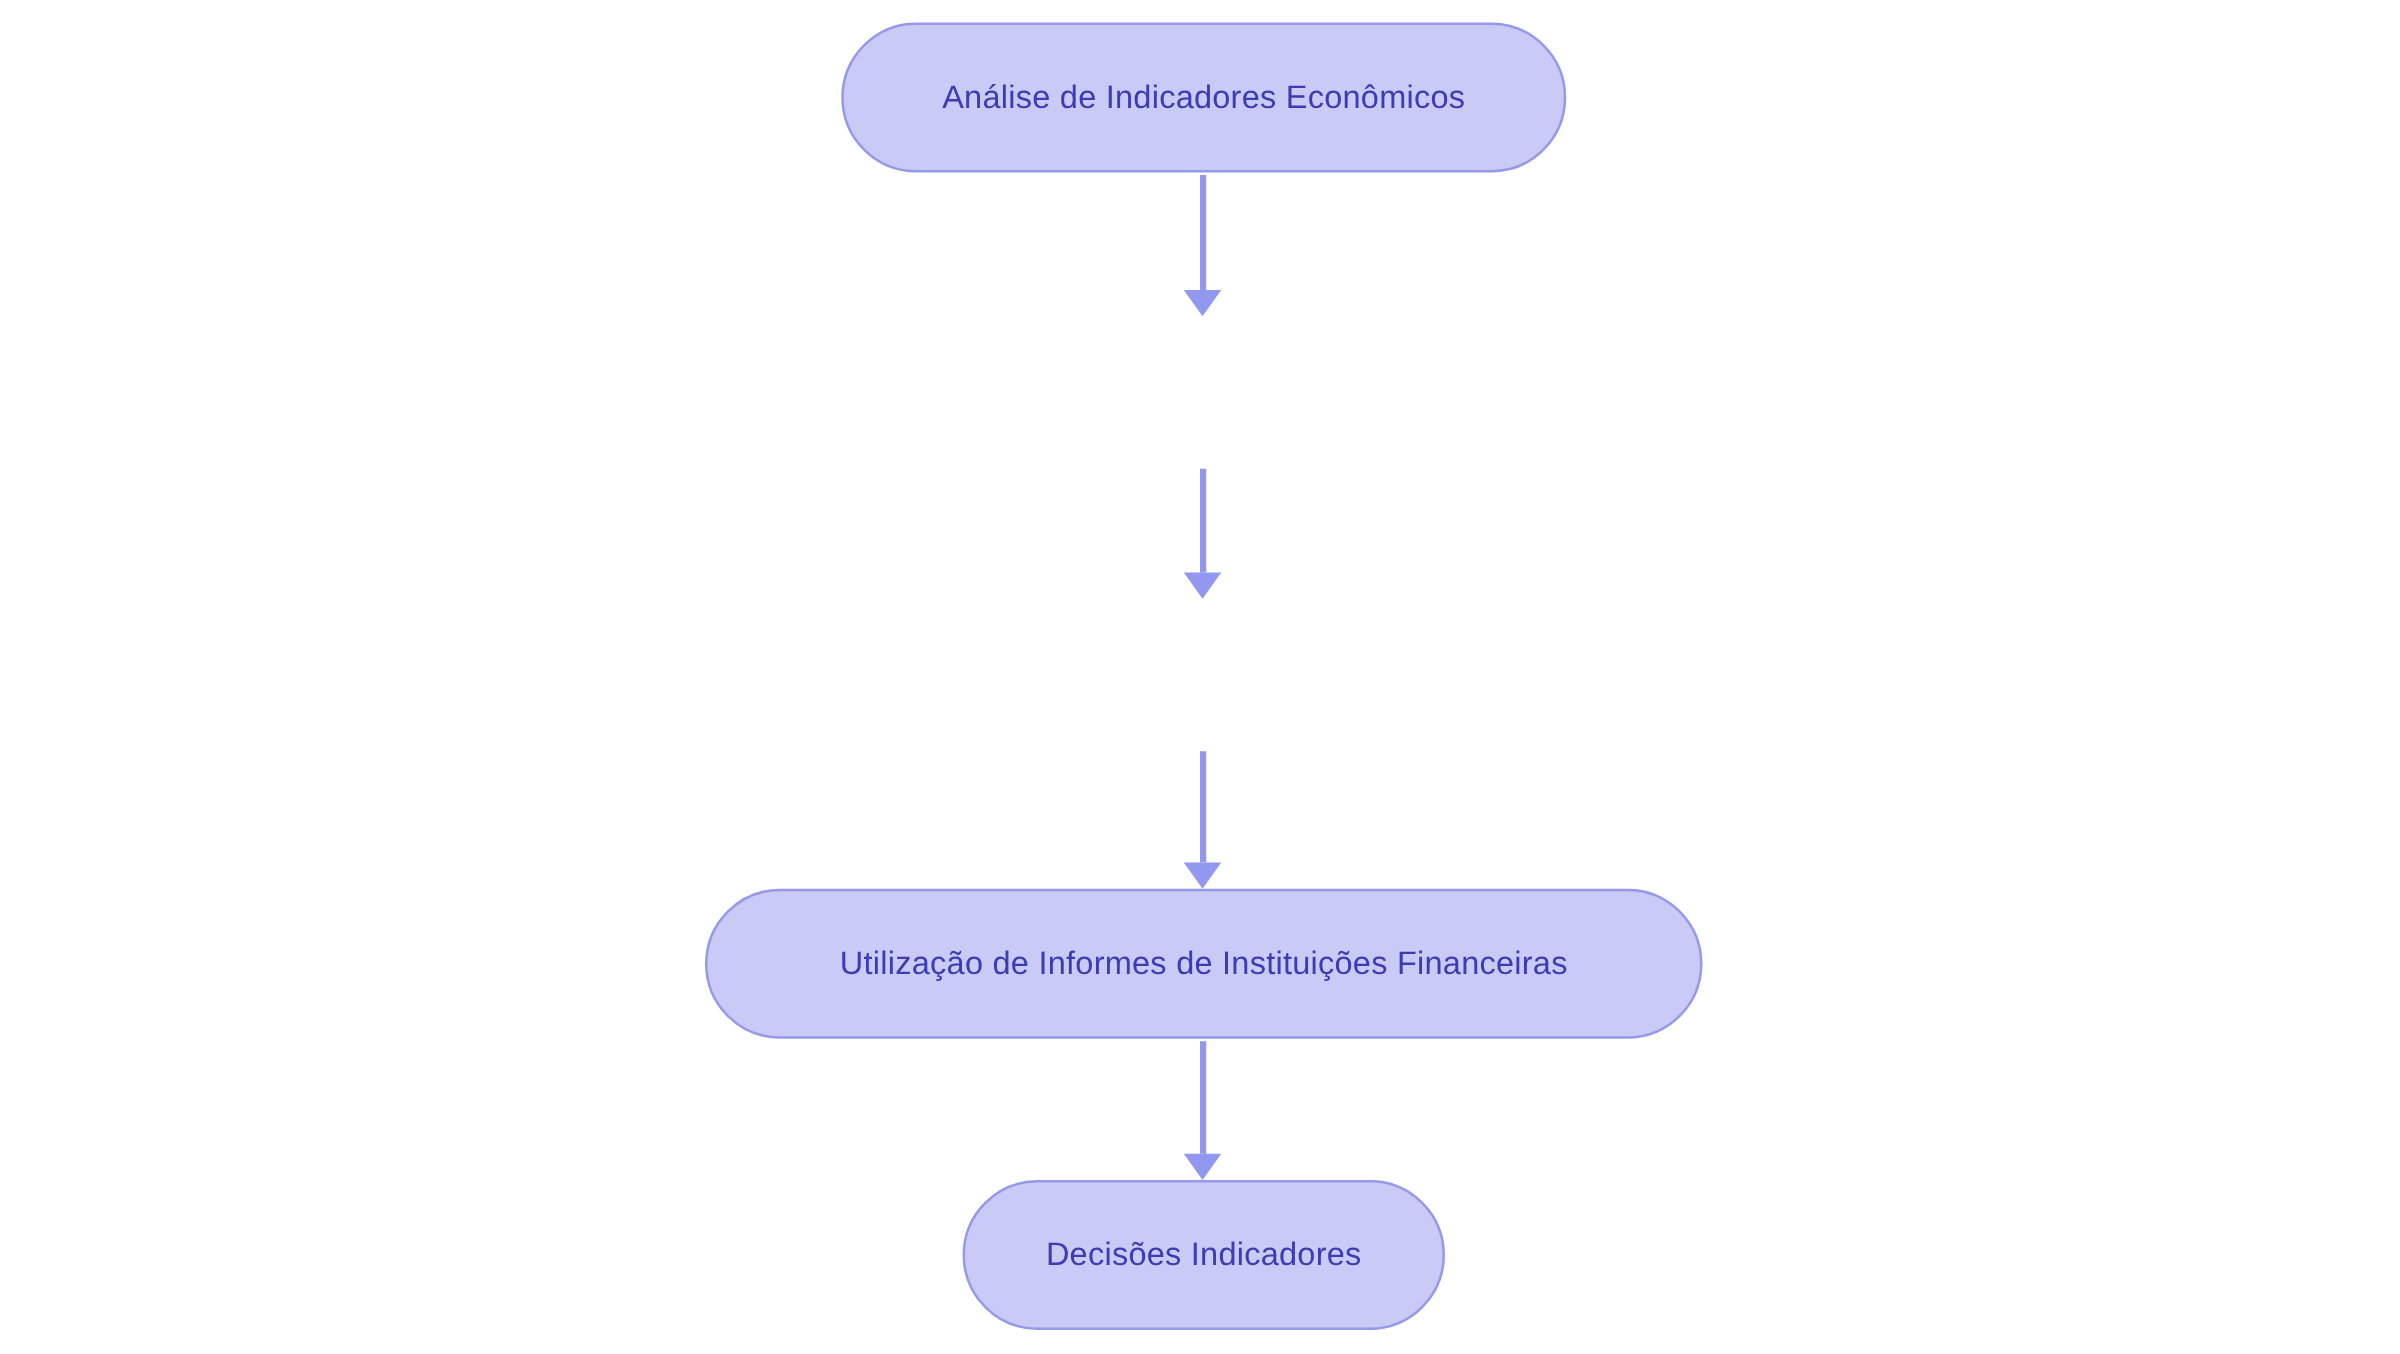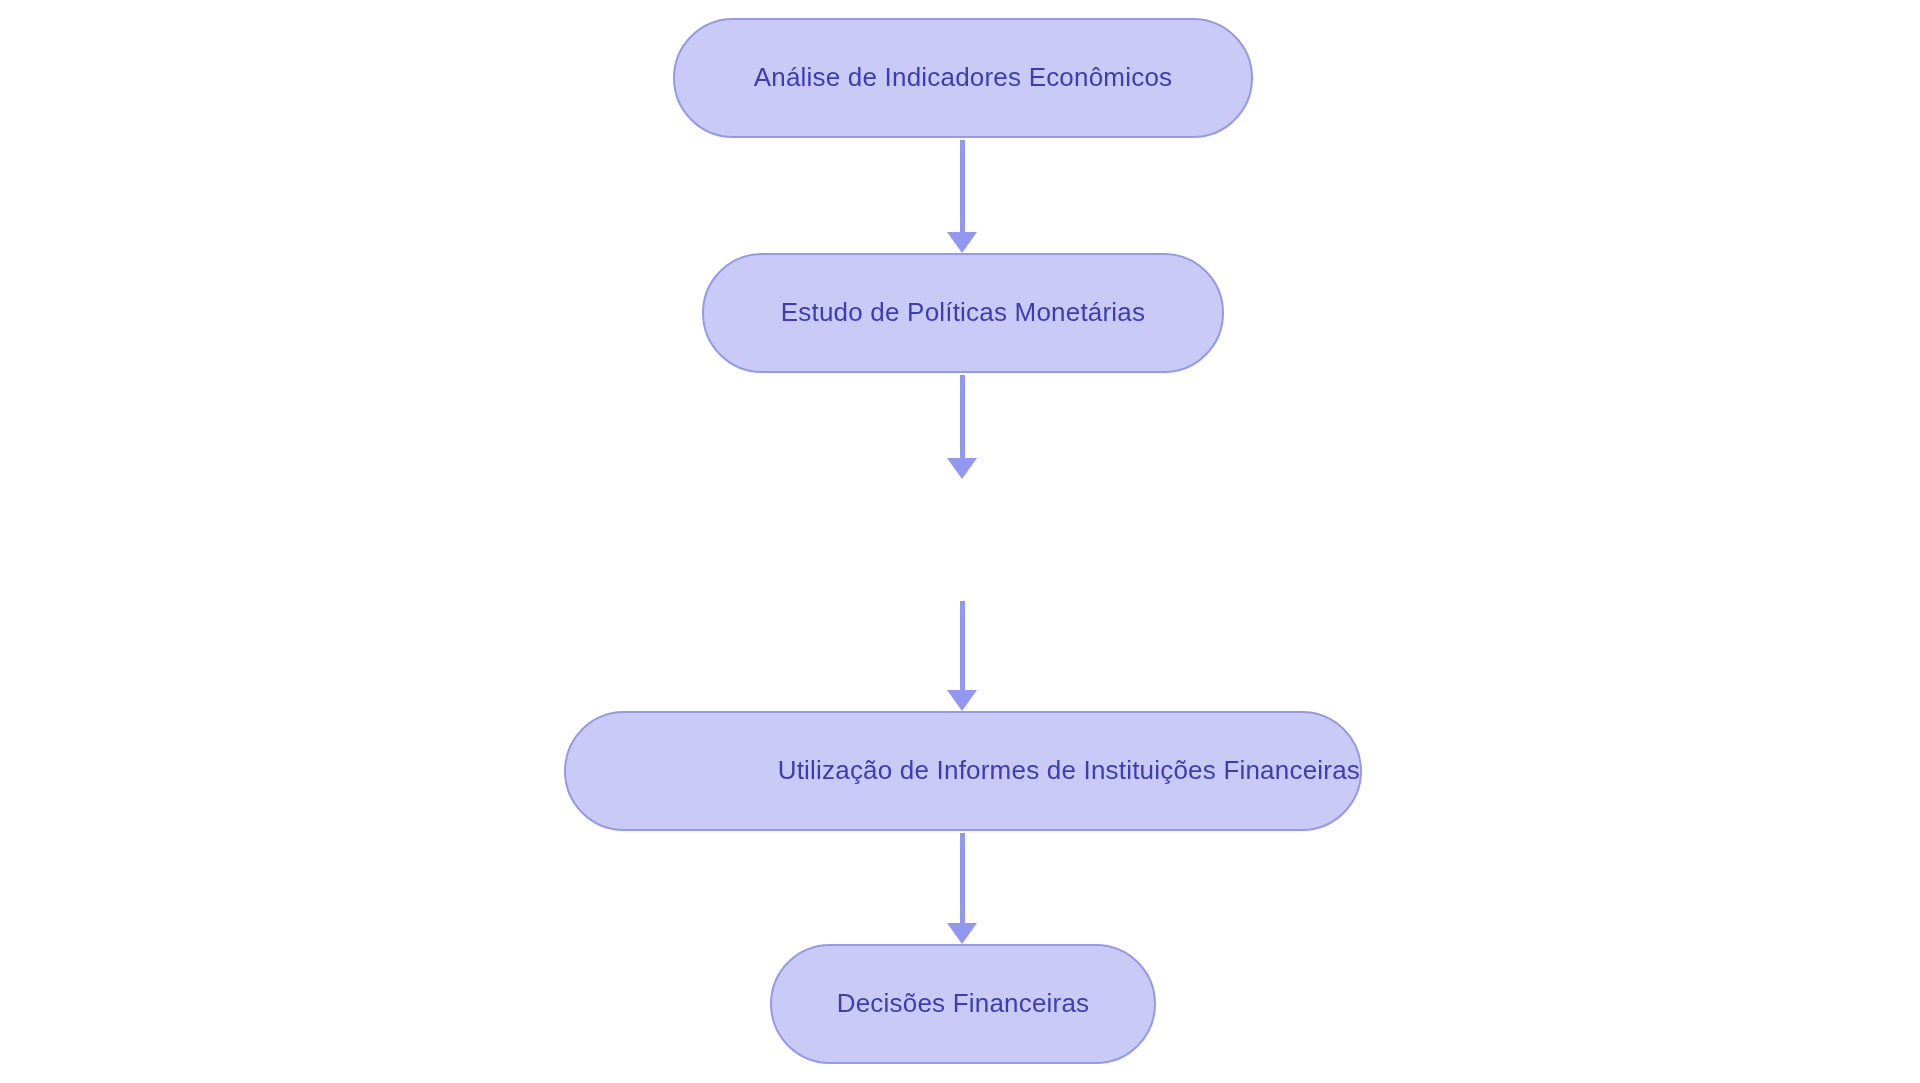--- a/index.html
+++ b/index.html
@@ -52,44 +52,41 @@
     width: 0;
     height: 0;
     border-left: 15px solid transparent;
     border-right: 15px solid transparent;
     border-top: 21px solid var(--arrow-color, #9297f0);
   }
   
   #node1 { left: 673px; top: 18px;  width: 580px; }
   #node2 { left: 702px; top: 253px; width: 522px; }
   #node3 { left: 674px; top: 479px; width: 578px; }
-  #node4 { left: 564px; top: 711px; width: 798px; justify-content: flex-end; }
+  #node4 { left: 564px; top: 711px; width: 798px; }
   #node5 { left: 770px; top: 944px; width: 386px; }
   #arrow1 { left: 947px; top: 140px; height: 113px; }
   #arrow2 { left: 947px; top: 375px; height: 104px; }
   #arrow3 { left: 947px; top: 601px; height: 110px; }
   #arrow4 { left: 947px; top: 833px; height: 111px; }
 </style>
 </head>
 <body>
 
 <div class="canvas">
 
   <div id="node1" class="node">
     <span class="label">Análise de Indicadores Econômicos</span>
   </div>
 
   <div id="arrow1" class="arrow">
     <div class="shaft"></div>
     <div class="head"></div>
   </div>
 
-  <div id="node2" class="node">
-    <span class="label">Estudo de Políticas Monetárias</span>
-  </div>
 
   <div id="arrow2" class="arrow">
     <div class="shaft"></div>
     <div class="head"></div>
   </div>
 
 
   <div id="arrow3" class="arrow">
     <div class="shaft"></div>
     <div class="head"></div>
@@ -98,16 +95,16 @@
   <div id="node4" class="node">
     <span class="label">Utilização de Informes de Instituições Financeiras</span>
   </div>
 
   <div id="arrow4" class="arrow">
     <div class="shaft"></div>
     <div class="head"></div>
   </div>
 
   <div id="node5" class="node">
-    <span class="label">Decisões Financeiras</span>
+    <span class="label">Decisões Indicadores</span>
   </div>
 
 </div>
 
 </body></html>

